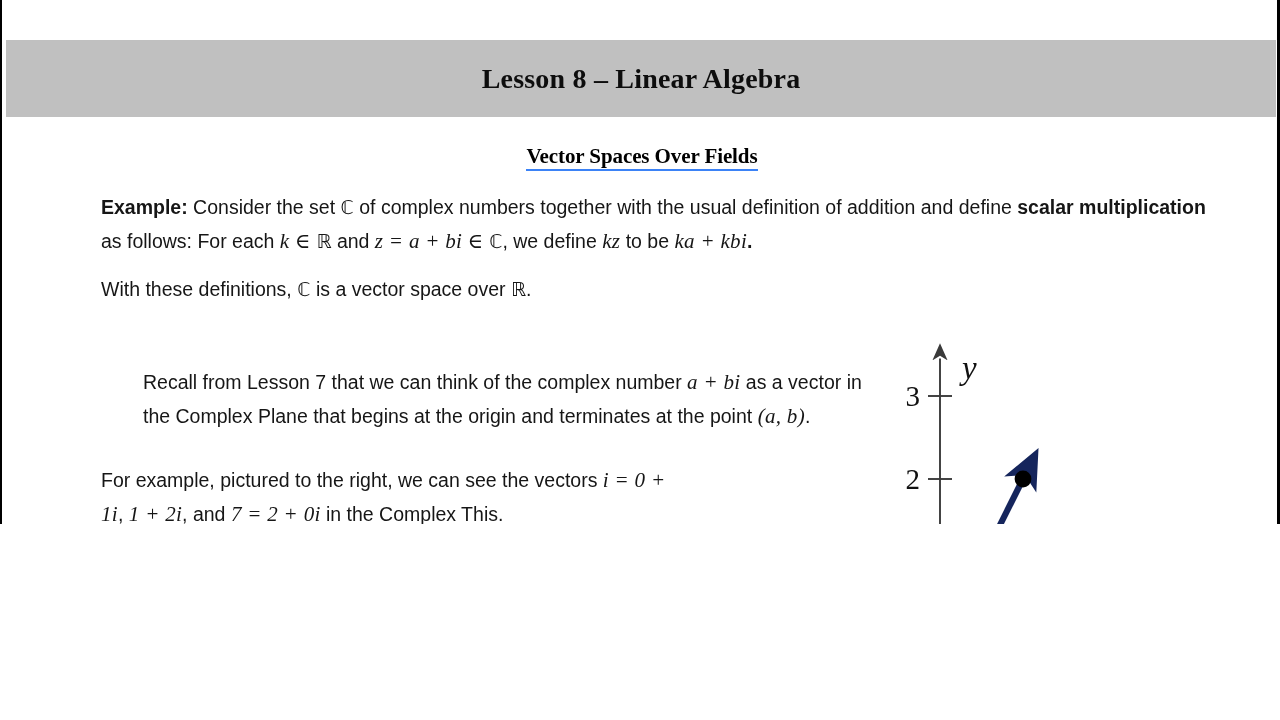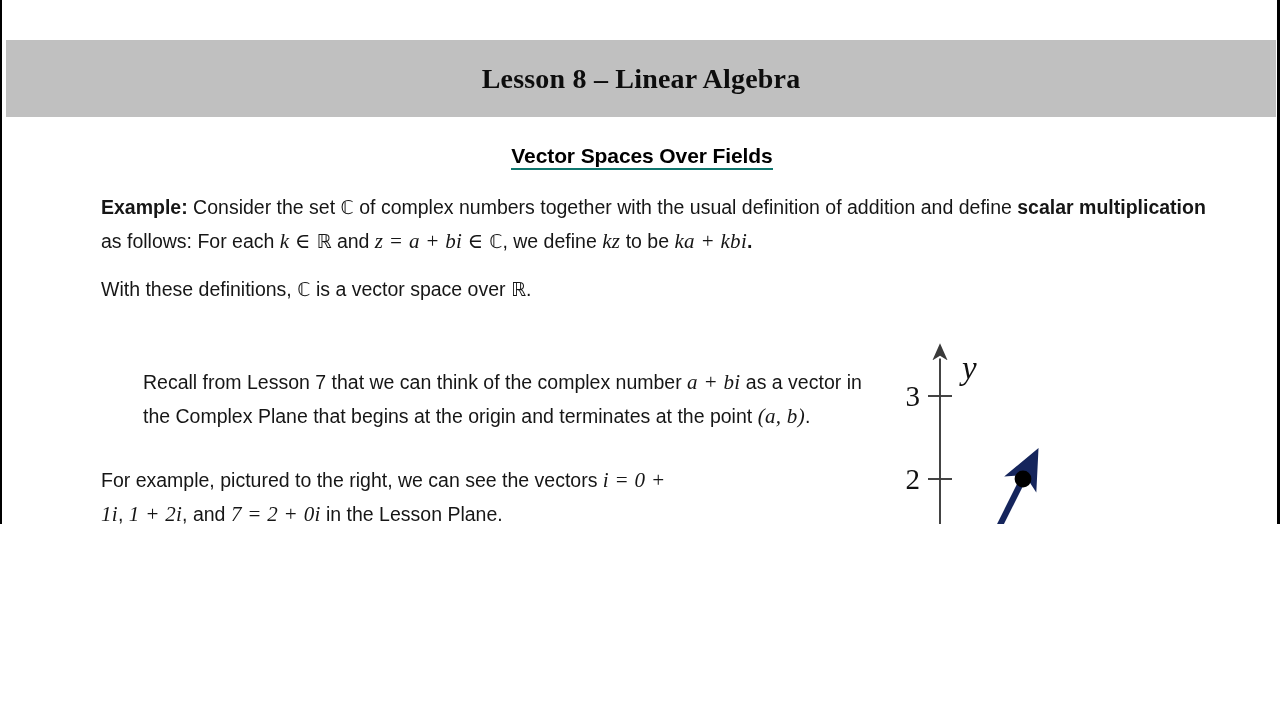--- a/index.html
+++ b/index.html
@@ -48,22 +48,23 @@
     left: 0;
     top: 144px;
     width: 1280px;
     text-align: center;
     font-size: 21px;
     font-weight: bold;
     color: #000000;
     letter-spacing: -0.1px;
   }
   #section-heading span {
-    border-bottom: 2px solid #0f766e;
+    border-bottom: 2px solid #3b82f6;
     padding-bottom: 1px;
+    font-family: Liberation Serif, serif;
   }
 
   
   #body-copy {
     position: absolute;
     left: 99px;
     top: 192px;
     width: 1115px;
     font-size: 19.5px;
     color: #161616;
@@ -136,21 +137,21 @@
 
     <div class="gap-md"></div>
 
     <div class="para narrow">
       <span>Recall from Lesson 7 that we can think of the complex number </span><span class="m">a + bi</span><span> as a vector in the Complex Plane that begins at the origin and terminates at the point </span><span class="m">(a, b)</span><span>.</span>
     </div>
 
     <div class="gap-md"></div>
 
     <div class="para mid">
-      <span>For example, pictured to the right, we can see the vectors </span><span class="m">i = 0 + 1i</span><span>, </span><span class="m">1 + 2i</span><span>, and </span><span class="m">7 = 2 + 0i</span><span> in the Lesson Plane.</span>
+      <span>For example, pictured to the right, we can see the vectors </span><span class="m">i = 0 + 1i</span><span>, </span><span class="m">1 + 2i</span><span>, and </span><span class="m">7 = 2 + 0i</span><span> in the Complex This.</span>
     </div>
 
   </div>
 
   <div id="graph">
     <svg width="412" height="380" viewBox="0 0 412 380" id="graph-svg">
       <defs>
         <marker id="axis-arrow" markerWidth="10" markerHeight="10" refX="1" refY="4" orient="auto">
           <path d="M0,0 L9,4 L0,8 L2.4,4 Z" id="axis-arrow-path" fill="#3a3a3a"></path>
         </marker>

